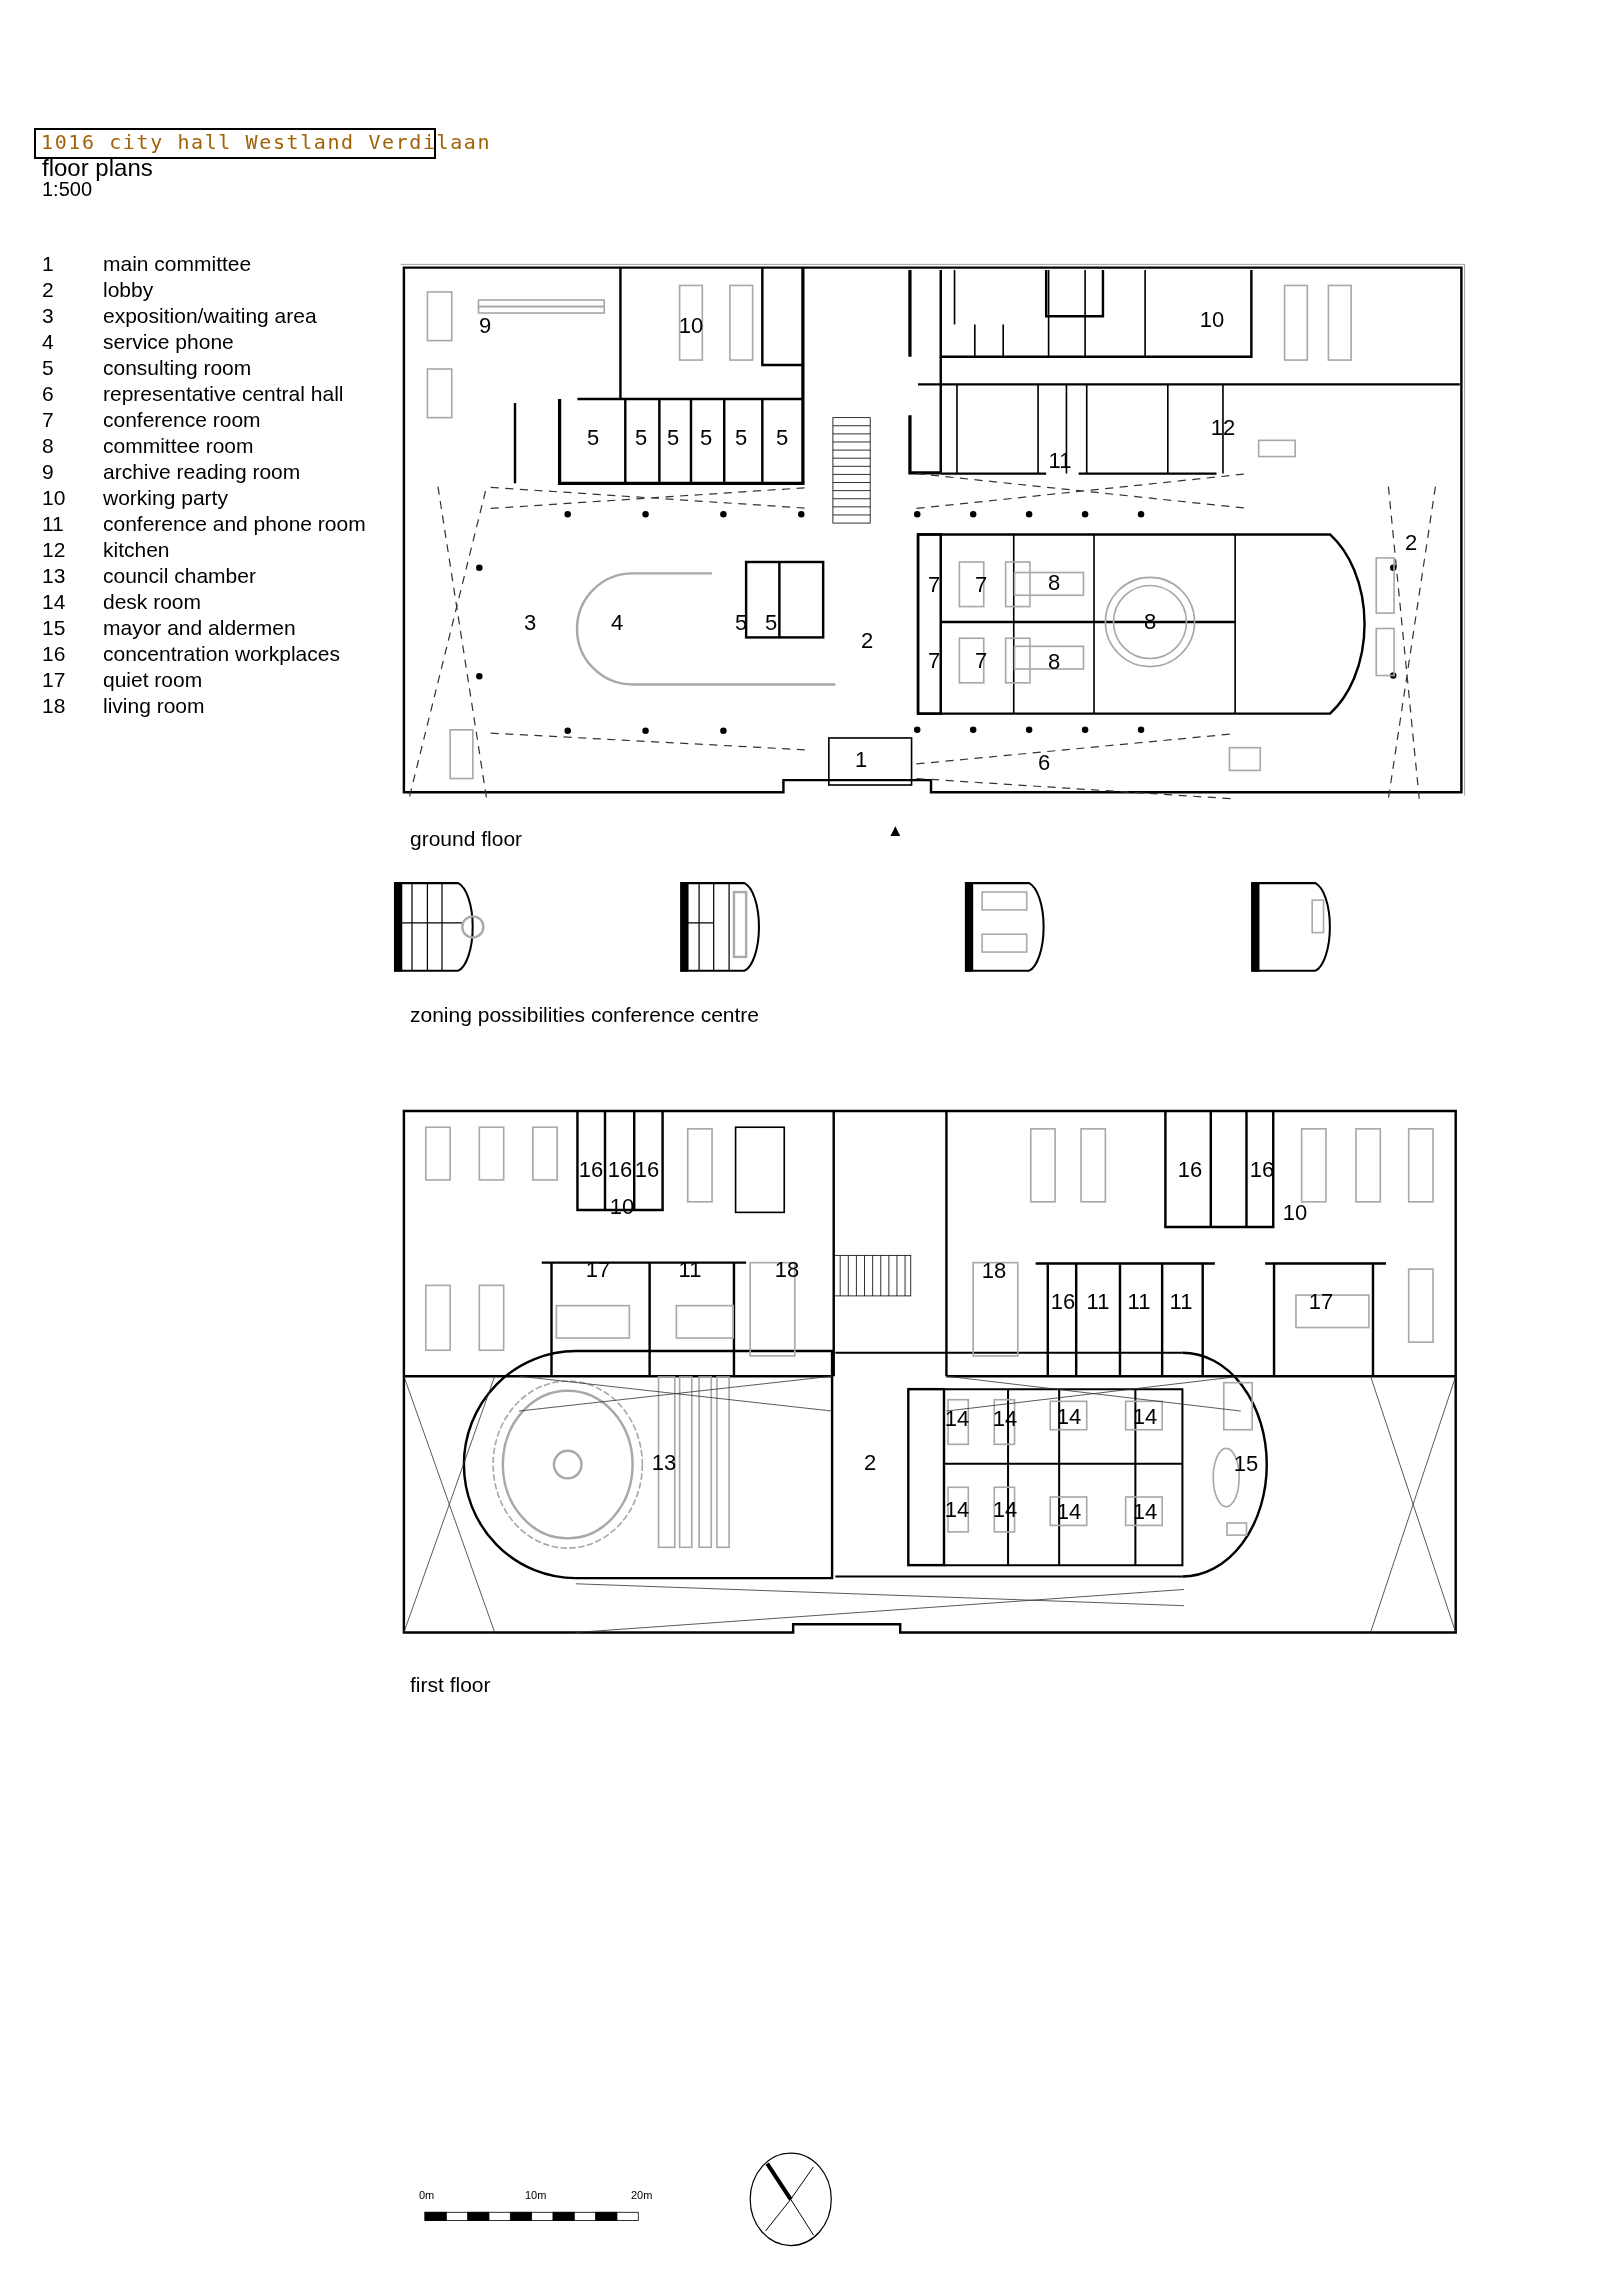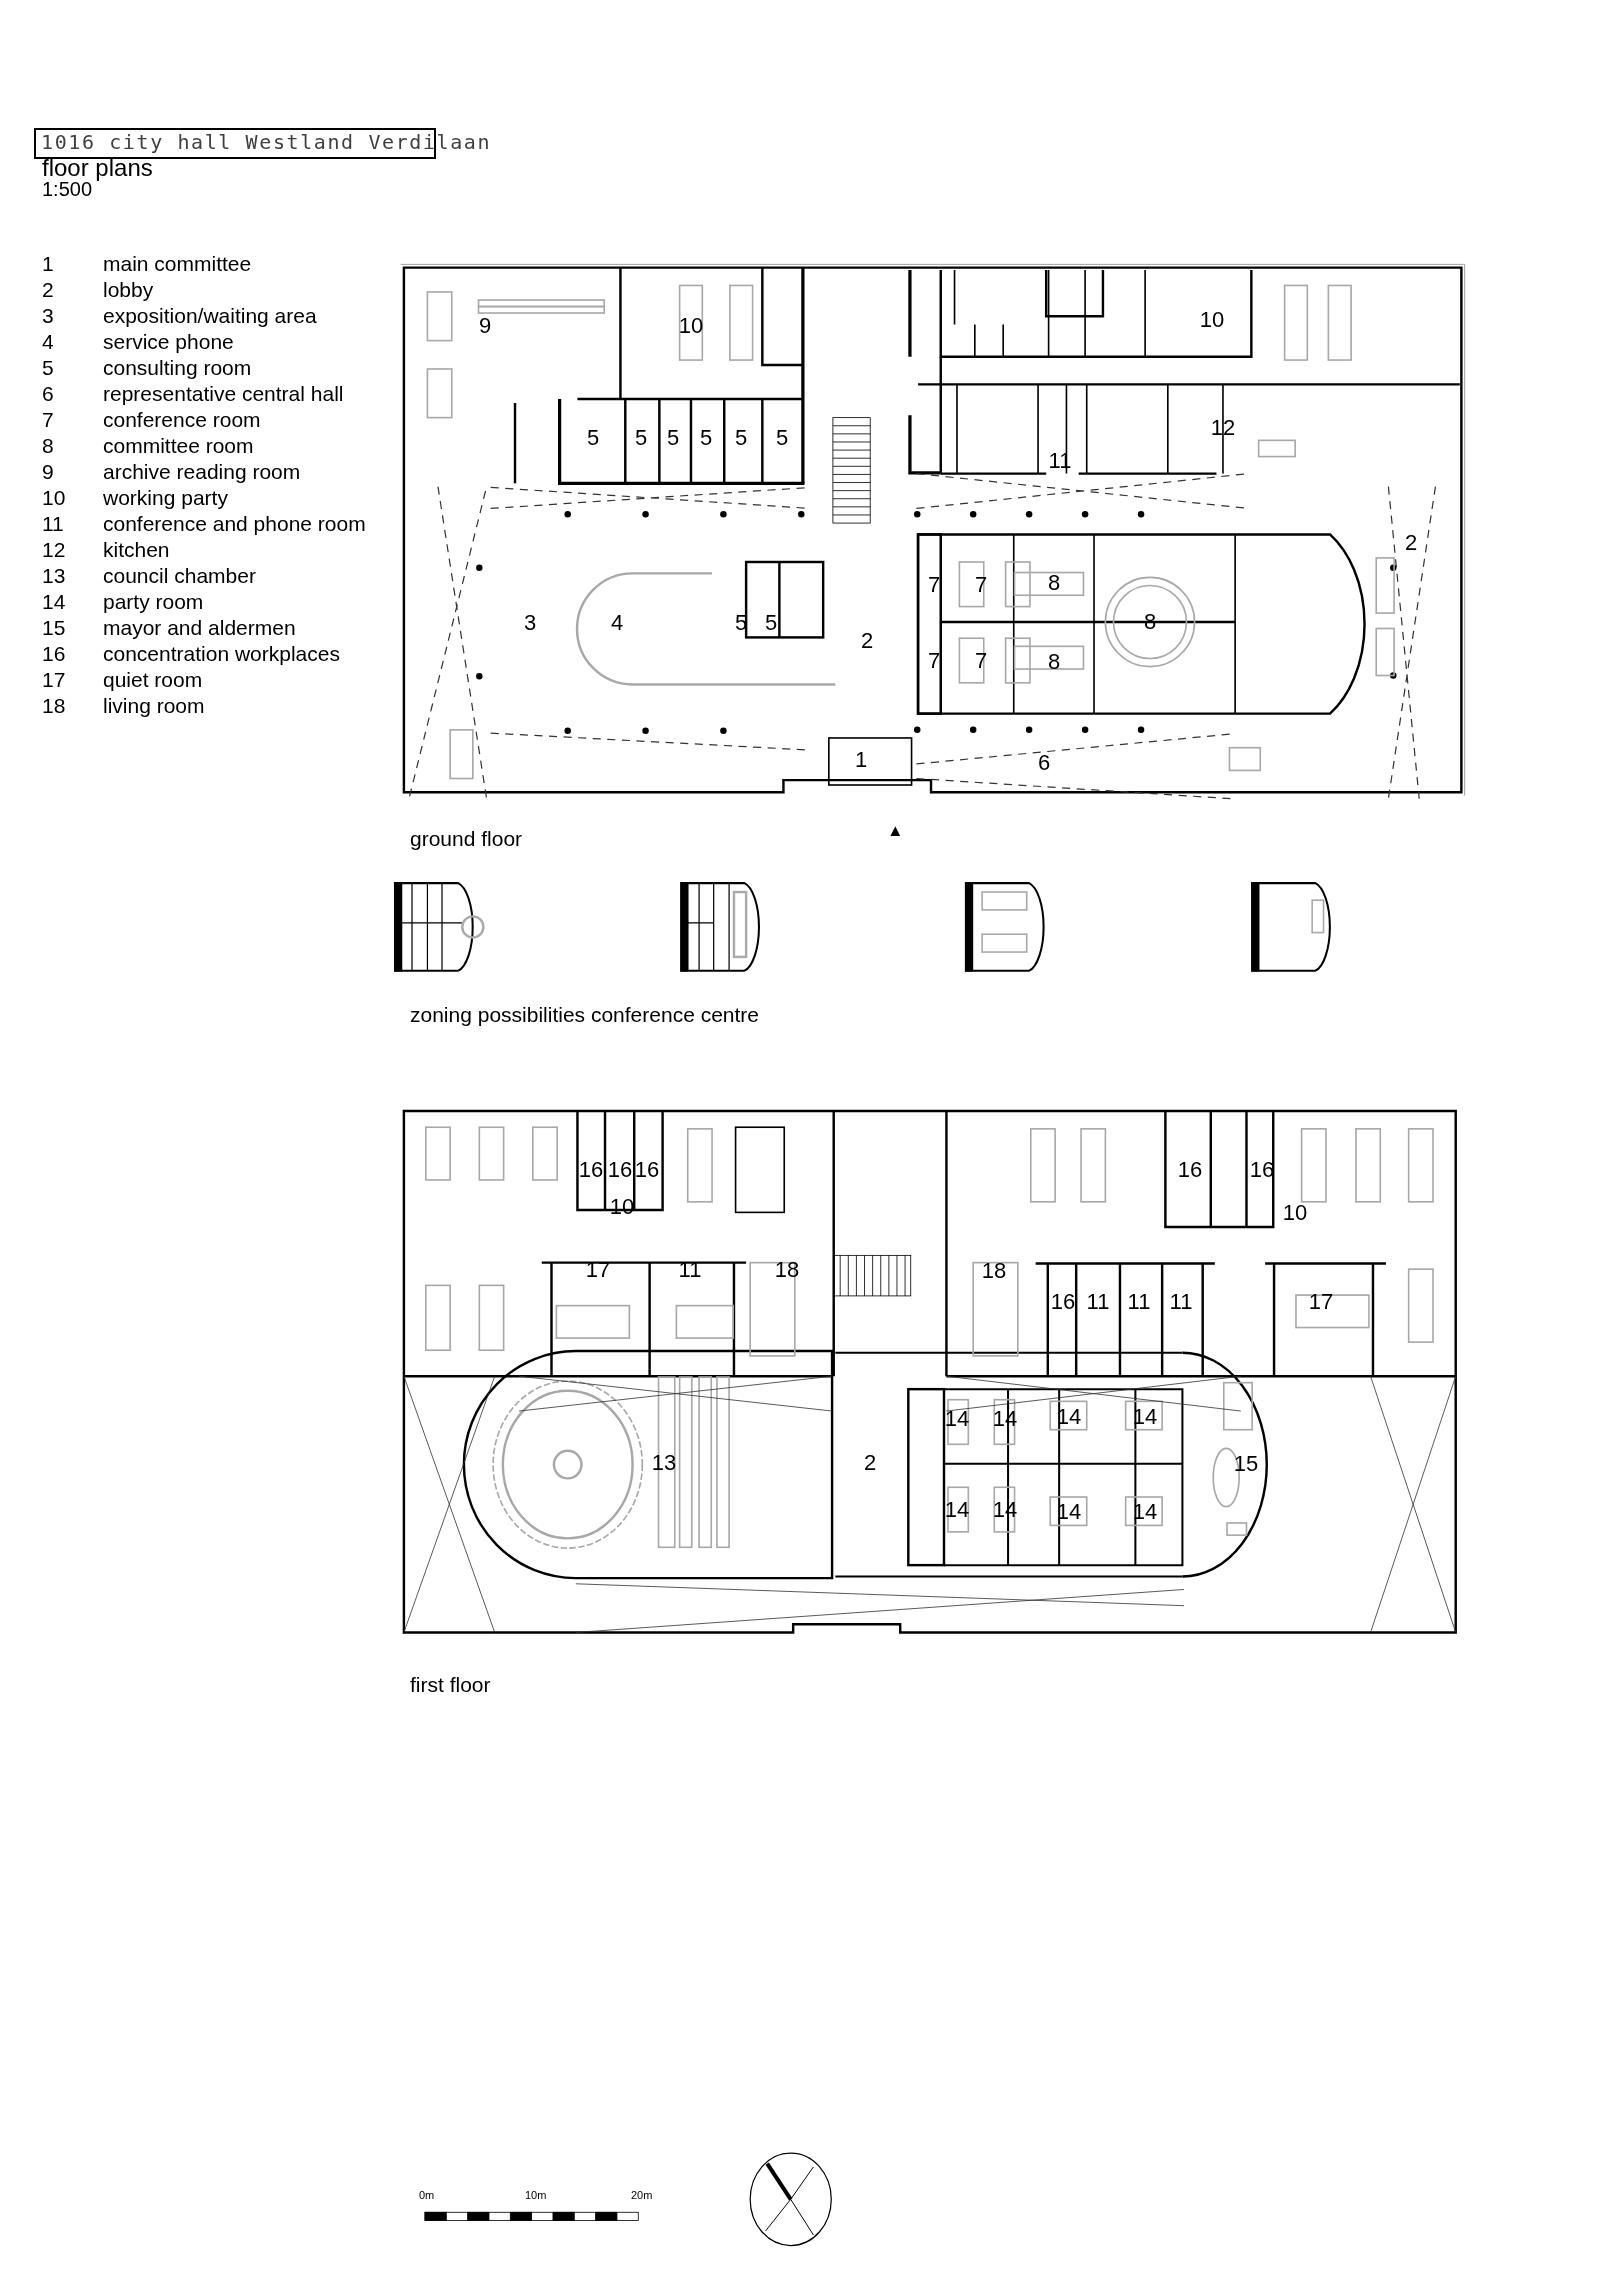--- a/index.html
+++ b/index.html
@@ -2,21 +2,21 @@
 <html style="font-size:13px"><head>
 <meta charset="utf-8">
 <style>
   html, body { margin: 0; padding: 0; background: #ffffff; }
   body { width: 1622px; height: 2295px; position: relative; overflow: hidden;
          font-family: "Liberation Sans", sans-serif; color: #000; }
   .abs { position: absolute; }
   .title-box { left: 34px; top: 128px; width: 402px; height: 31px; border: 2.4px solid #000;
                box-sizing: border-box; }
   .title-text { left: 41px; top: 130px; font-family: "DejaVu Sans Mono", monospace; font-size: 20px;
-                letter-spacing: 1.6px; color: #404040; white-space: nowrap; font-weight: 300; }
+                letter-spacing: 1.6px; color: #a16207; white-space: nowrap; font-weight: 300; }
   .subtitle { left: 42px; top: 157px; font-size: 24px; line-height: 21px; }
   .scale-note { left: 42px; top: 178px; font-size: 20px; }
   .legend { left: 42px; top: 251px; font-size: 21px; line-height: 26px; }
   .legend-row { display: flex; white-space: nowrap; }
   .legend-num { width: 61px; }
   .caption { font-size: 21px; white-space: nowrap; }
   .plan-label { position: absolute; font-size: 22px; line-height: 22px; transform: translate(-50%, -50%); white-space: nowrap; }
   svg { position: absolute; left: 0; top: 0; }
   .scale-label { font-size: 11px; position: absolute; }
 </style>
@@ -76,21 +76,21 @@
     <div class="legend-row">
       <span class="legend-num">12</span>
       <span>kitchen</span>
     </div>
     <div class="legend-row">
       <span class="legend-num">13</span>
       <span>council chamber</span>
     </div>
     <div class="legend-row">
       <span class="legend-num">14</span>
-      <span>party room</span>
+      <span>desk room</span>
     </div>
     <div class="legend-row">
       <span class="legend-num">15</span>
       <span>mayor and aldermen</span>
     </div>
     <div class="legend-row">
       <span class="legend-num">16</span>
       <span>concentration workplaces</span>
     </div>
     <div class="legend-row">

